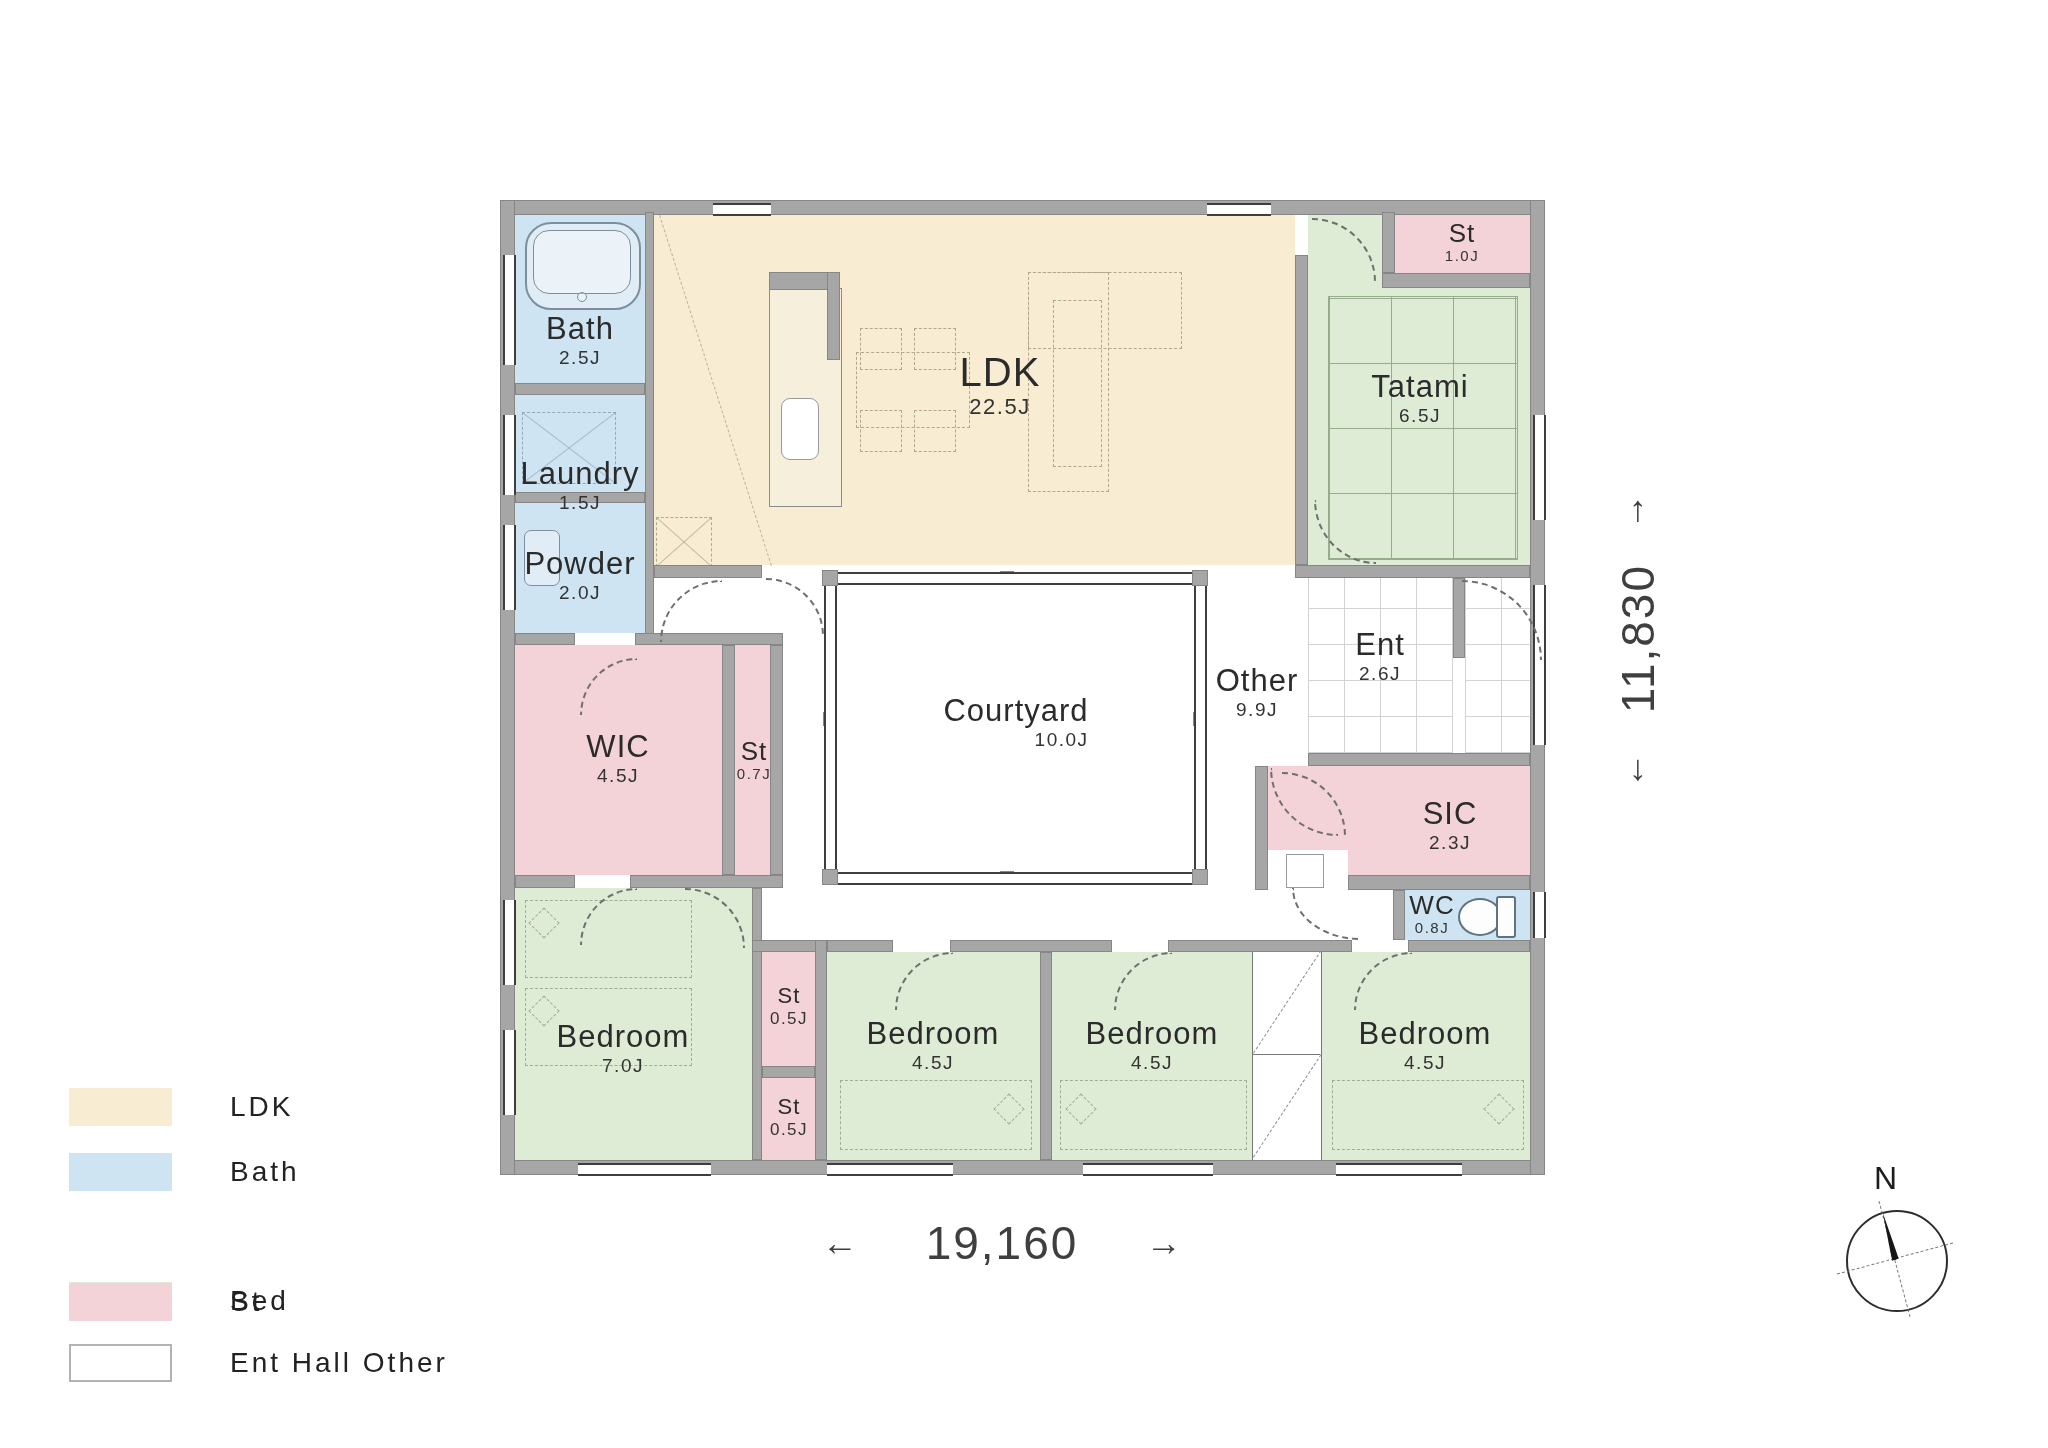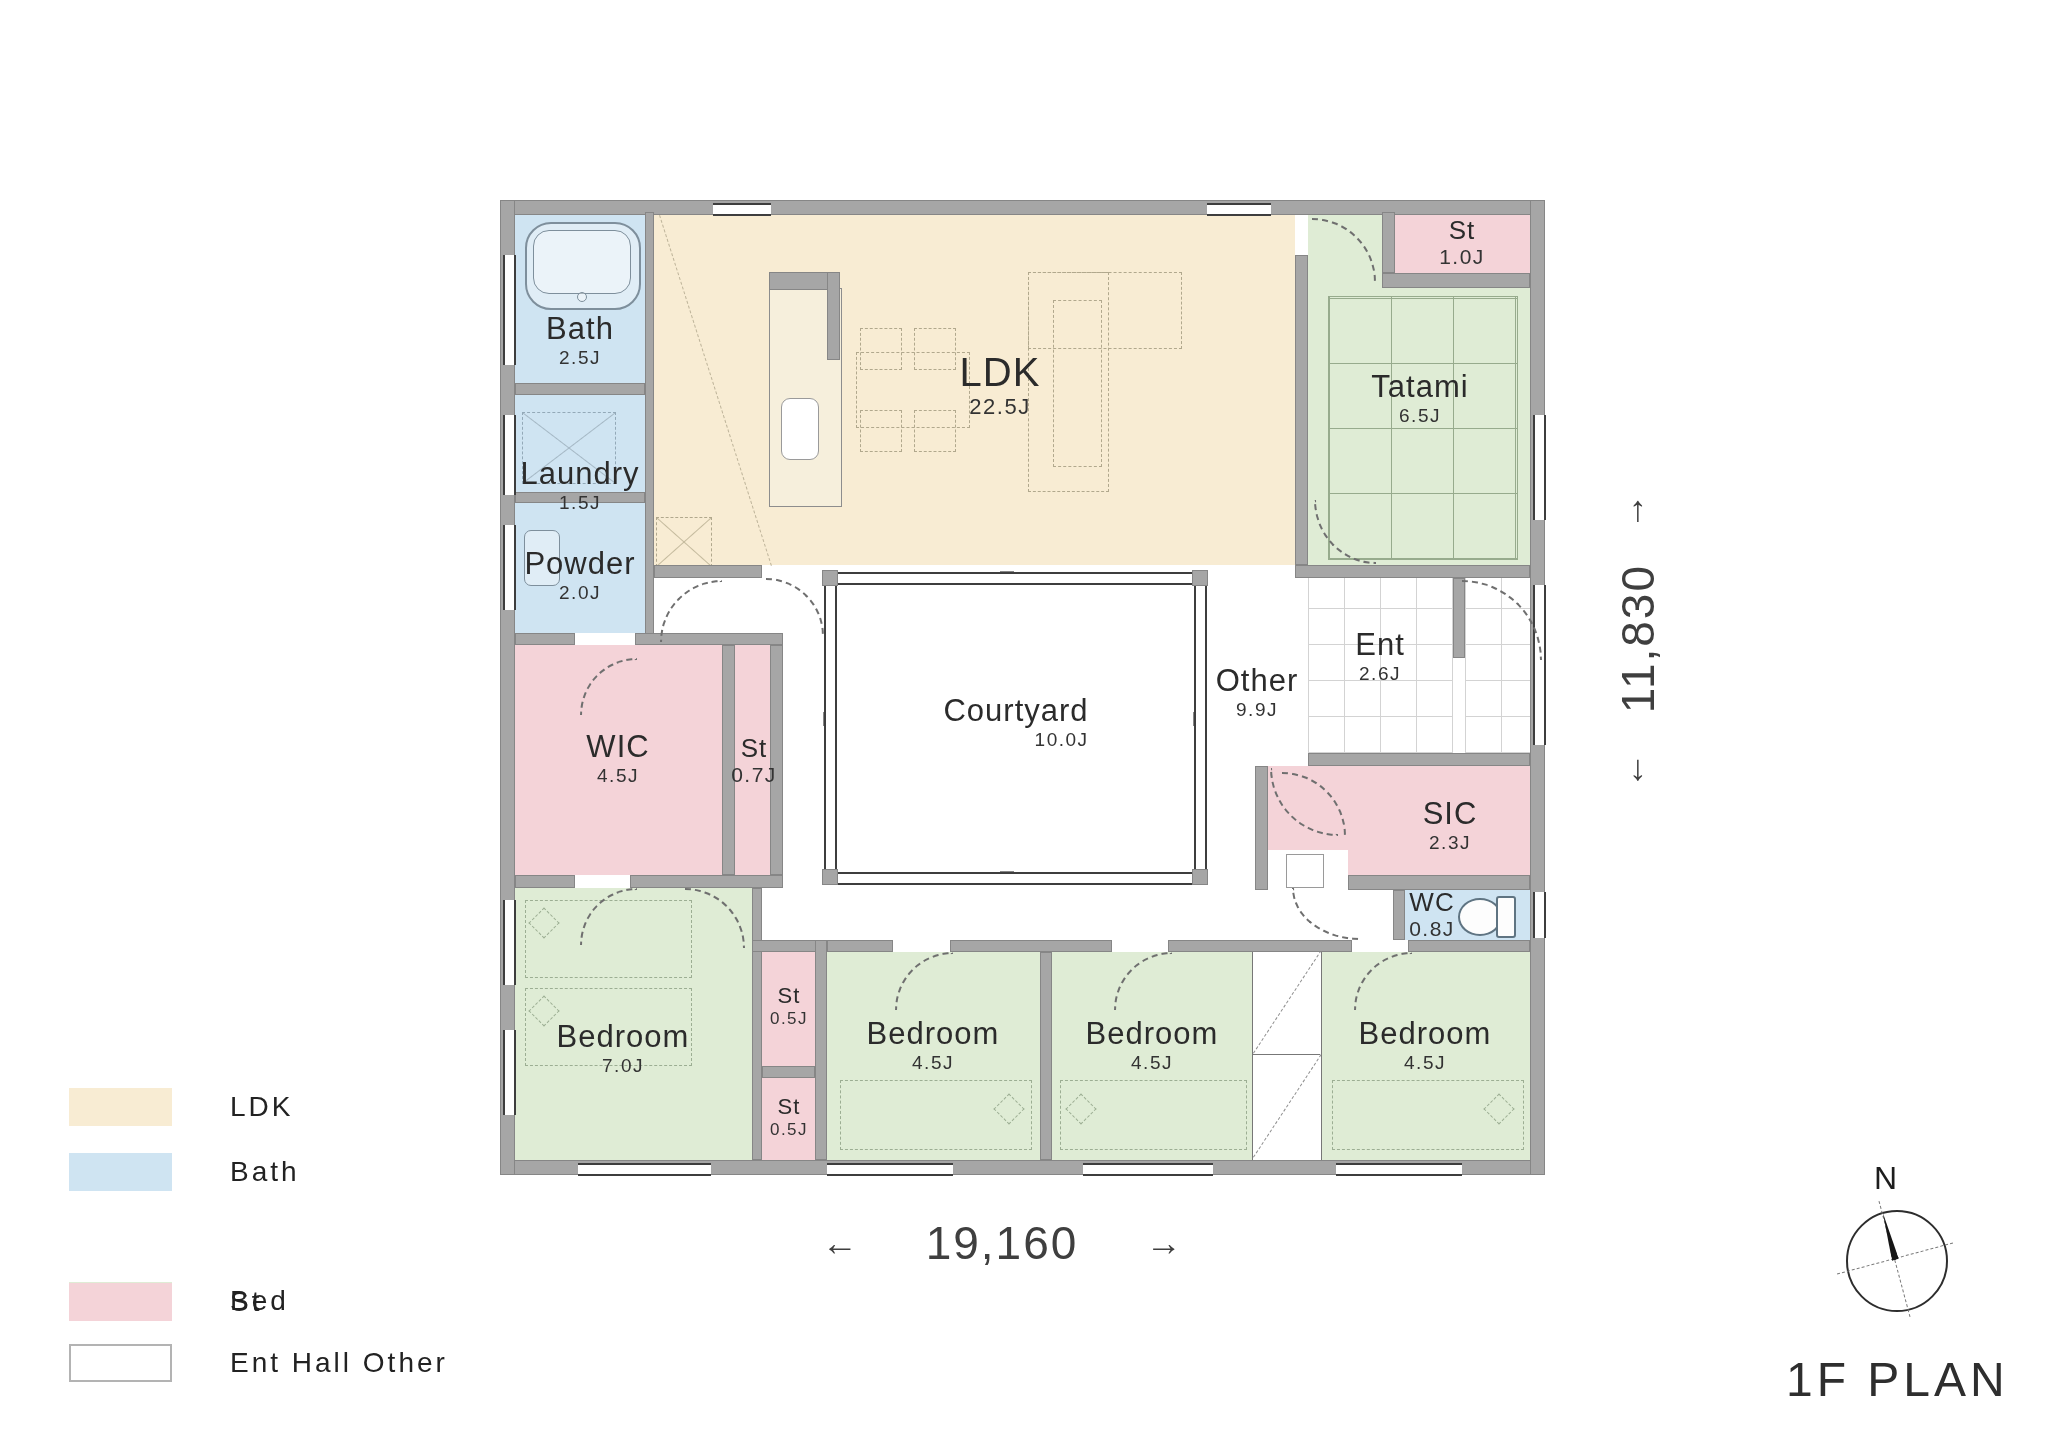--- a/index.html
+++ b/index.html
@@ -20,21 +20,21 @@
   .arc.tr{border-top:2px dashed #6f6f6f;border-right:2px dashed #6f6f6f;border-top-right-radius:100% 100%;}
   .arc.bl{border-bottom:2px dashed #6f6f6f;border-left:2px dashed #6f6f6f;border-bottom-left-radius:100% 100%;}
   .dash{position:absolute;border:1.5px dashed #b1a88d;z-index:8;}
   .bed-outline{position:absolute;border:1.5px dashed #9cae93;z-index:8;}
   .fixture{position:absolute;border:2px solid #7e8f9c;background:rgba(255,255,255,.35);z-index:8;}
   .lbl{position:absolute;transform:translate(-50%,-50%);display:flex;flex-direction:column;
        align-items:center;line-height:1.12;white-space:nowrap;z-index:30;color:#2b2b2b;}
   .lbl .nm{font-size:31px;letter-spacing:1px;}
   .lbl .ar{font-size:19px;letter-spacing:1.5px;color:#333;}
   .lbl.lg .nm{font-size:40px;} .lbl.lg .ar{font-size:22px;}
-  .lbl.sm .nm{font-size:26px;} .lbl.sm .ar{font-size:21px;}
+  .lbl.sm .nm{font-size:26px;} .lbl.sm .ar{font-size:15px;}
   .lbl.xs .nm{font-size:22px;} .lbl.xs .ar{font-size:17px;}
   .tile{background-color:#fff;background-image:
       repeating-linear-gradient(0deg,#d3d3d3 0 1px,transparent 1px 36px),
       repeating-linear-gradient(90deg,#d3d3d3 0 1px,transparent 1px 36px);}
   .tatami-grid{position:absolute;border:1px solid #97ab8d;z-index:5;
       background-image:
       repeating-linear-gradient(0deg,#97ab8d 0 1px,transparent 1px 65px),
       repeating-linear-gradient(90deg,#97ab8d 0 1px,transparent 1px 62px);}
   .thinline{position:absolute;z-index:9;}
   
@@ -327,15 +327,14 @@
     </div>
   </div>
 
   <div id="compass">
     <span class="nlabel">N</span>
     <div class="circle"></div>
     <div class="dashline-h"></div>
     <div class="dashline-v"></div>
     <div class="needle"></div>
   </div>
-  <div id="title">1F PLAN</div>
 
 </div>
 
 </body></html>

